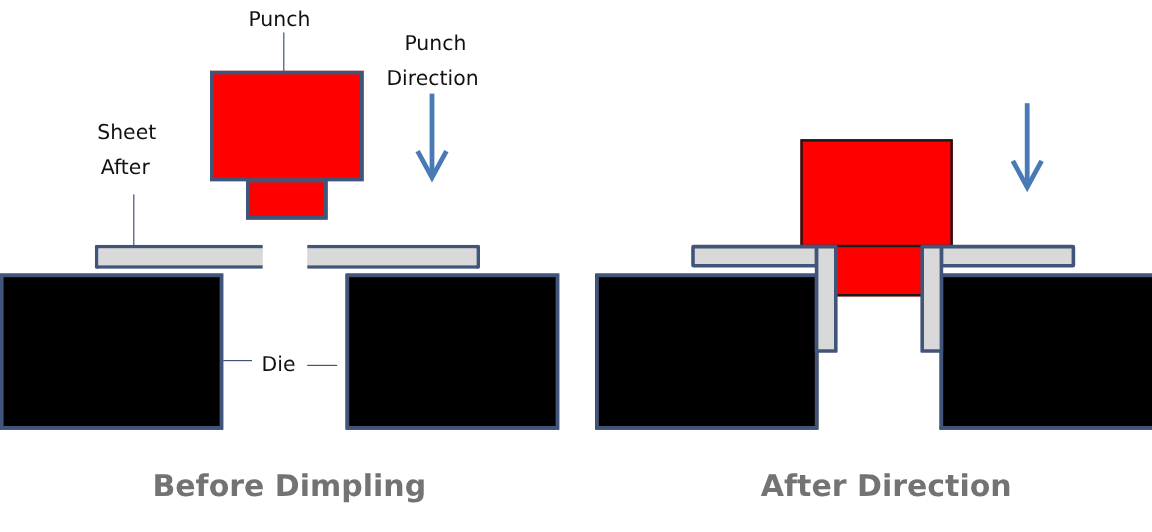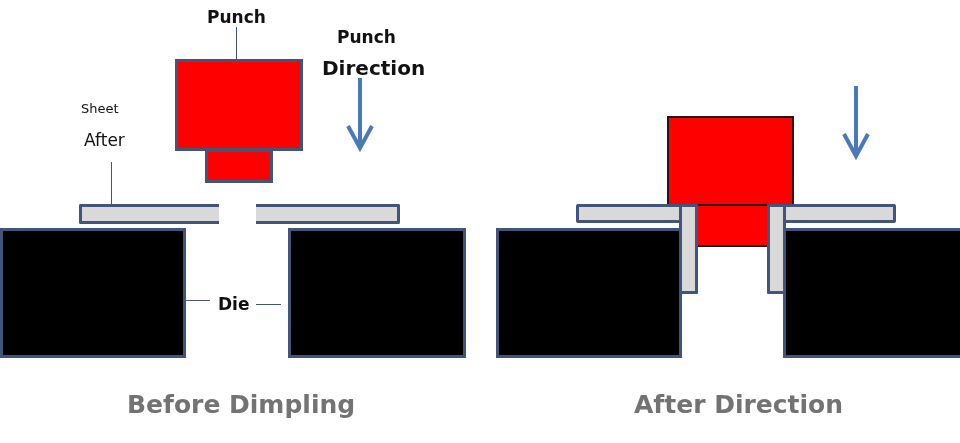--- a/index.html
+++ b/index.html
@@ -3,45 +3,45 @@
 <meta charset="utf-8">
 <style>
   html,body{margin:0;padding:0;background:#ffffff;}
   body{width:960px;height:443px;position:relative;overflow:hidden;font-family:"Liberation Sans","DejaVu Sans",sans-serif;}
   .abs{position:absolute;box-sizing:border-box;}
   .punch{background:#ff0000;border:3px solid #41557a;}
   .punch2{background:#ff0000;border:2px solid #1a1a1a;}
   .sheet{background:#d9d9d9;border:3px solid #41557a;border-radius:2px;}
   .die{background:#000000;border:3px solid #41557a;}
   .lbl{font-family:"DejaVu Sans",sans-serif;color:#111;white-space:nowrap;}
-  .bold{font-weight:bold;}
+  .bold{font-weight:normal;}
   .leader{background:#41557a;}
   .title{font-family:"DejaVu Sans",sans-serif;font-weight:bold;font-size:25px;color:#737373;white-space:nowrap;}
   svg{position:absolute;overflow:visible;}
 </style>
 </head>
 <body>
 
 <div>
 
   <div class="abs lbl bold" style="left:207px;top:7px;font-size:17px;">Punch</div>
   <div class="abs leader" style="left:236px;top:27px;width:1px;height:33px;"></div>
 
   <div class="abs lbl bold" style="left:337px;top:27px;font-size:17px;">Punch</div>
-  <div class="abs lbl bold" style="left:322px;top:56px;font-size:20px;">Direction</div>
+  <div class="abs lbl bold" style="left:322px;top:56px;font-size:17px;">Direction</div>
 
   <svg style="left:340px;top:76px;" width="40" height="76">
     <line x1="20" y1="2" x2="20" y2="70" stroke="#4a7ab5" stroke-width="4"></line>
     <polyline points="8,50 20,72 32,50" fill="none" stroke="#4a7ab5" stroke-width="4" stroke-linejoin="miter"></polyline>
   </svg>
 
   <div class="abs punch" style="left:175px;top:59px;width:128px;height:92px;"></div>
   <div class="abs punch" style="left:205px;top:149px;width:68px;height:34px;"></div>
 
-  <div class="abs lbl" style="left:81px;top:101px;font-size:13px;">Sheet</div>
+  <div class="abs lbl" style="left:81px;top:101px;font-size:17px;">Sheet</div>
   <div class="abs lbl" style="left:84px;top:130px;font-size:17px;">After</div>
   <div class="abs leader" style="left:111px;top:162px;width:1px;height:43px;"></div>
 
   <div class="abs sheet" style="left:79px;top:204px;width:140px;height:20px;border-right:none;border-radius:2px 0 0 2px;"></div>
   <div class="abs sheet" style="left:256px;top:204px;width:144px;height:20px;border-left:none;border-radius:0 2px 2px 0;"></div>
 
   <div class="abs die" style="left:0px;top:228px;width:186px;height:130px;"></div>
   <div class="abs die" style="left:288px;top:228px;width:178px;height:130px;"></div>
 
   <div class="abs leader" style="left:186px;top:300px;width:24px;height:1px;"></div>

